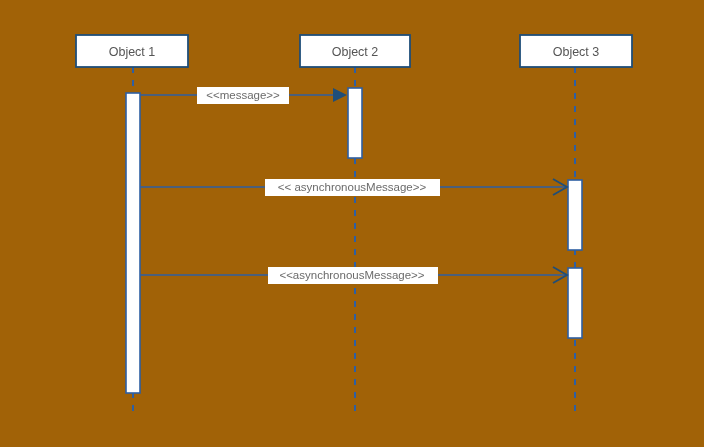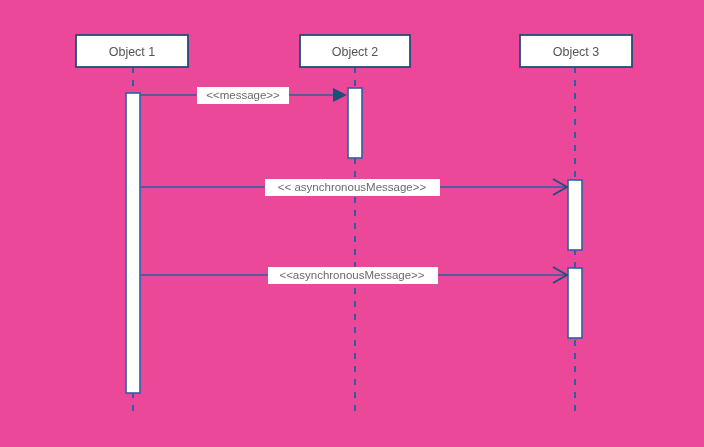--- a/index.html
+++ b/index.html
@@ -7,21 +7,21 @@
     padding: 0;
     background: #ffffff;
   }
   body {
     font-family: "Liberation Sans", sans-serif;
   }
   #diagram-root {
     position: relative;
     width: 704px;
     height: 447px;
-    background: #ec4899;
+    background: #a16207;
     overflow: hidden;
   }
   #sequence-svg {
     position: absolute;
     left: 0;
     top: 0;
     width: 704px;
     height: 447px;
     display: block;
   }

